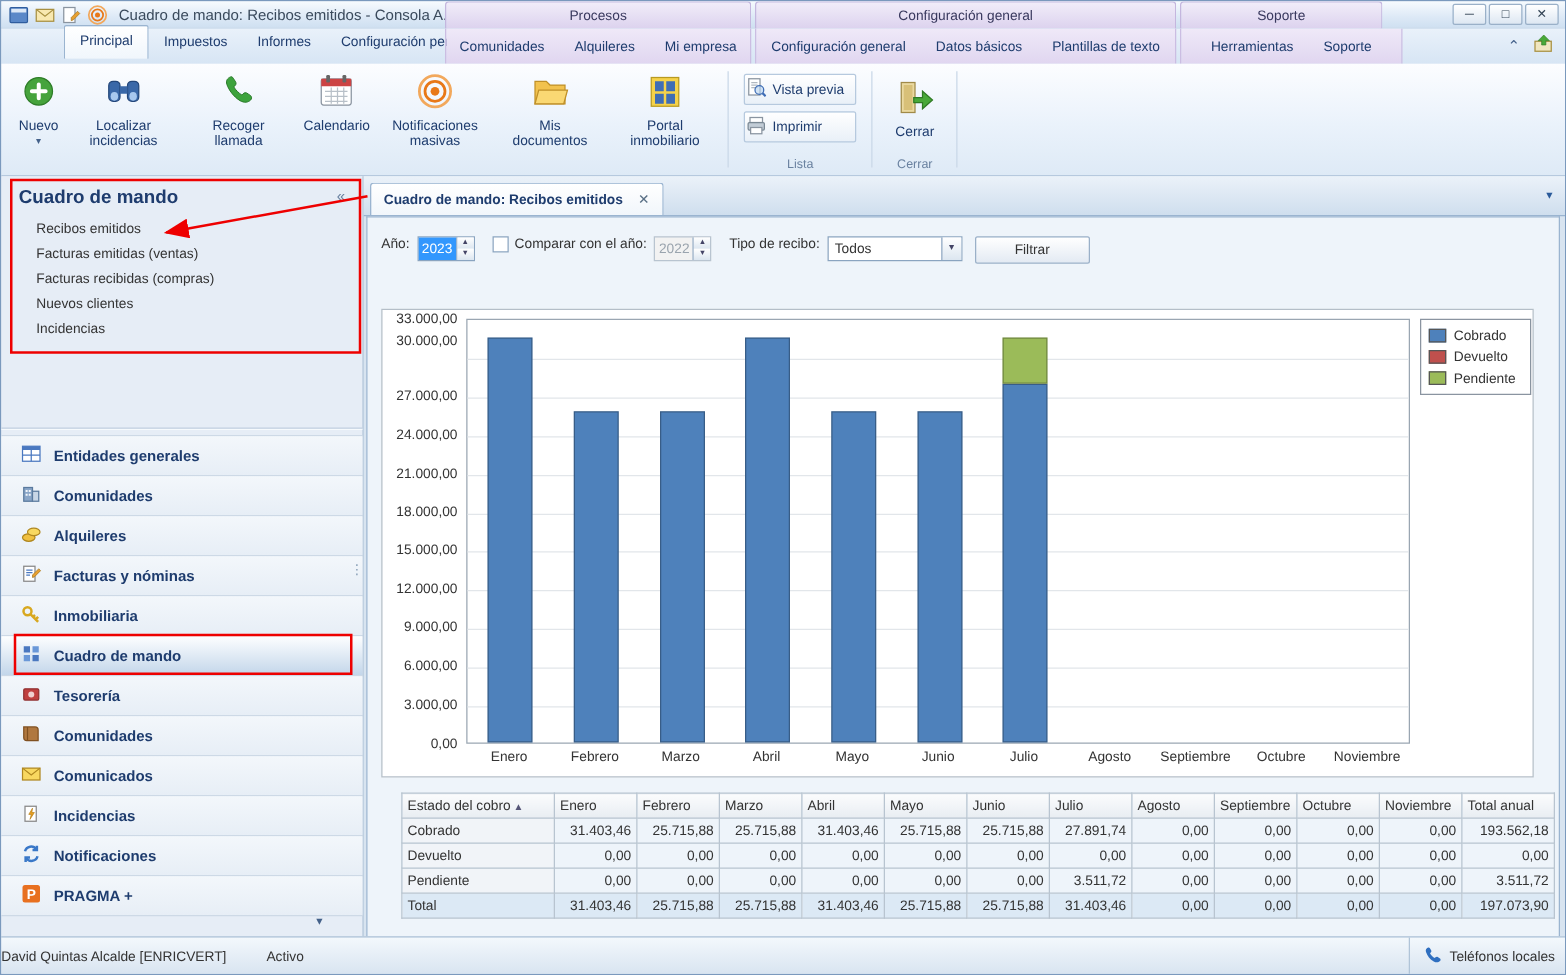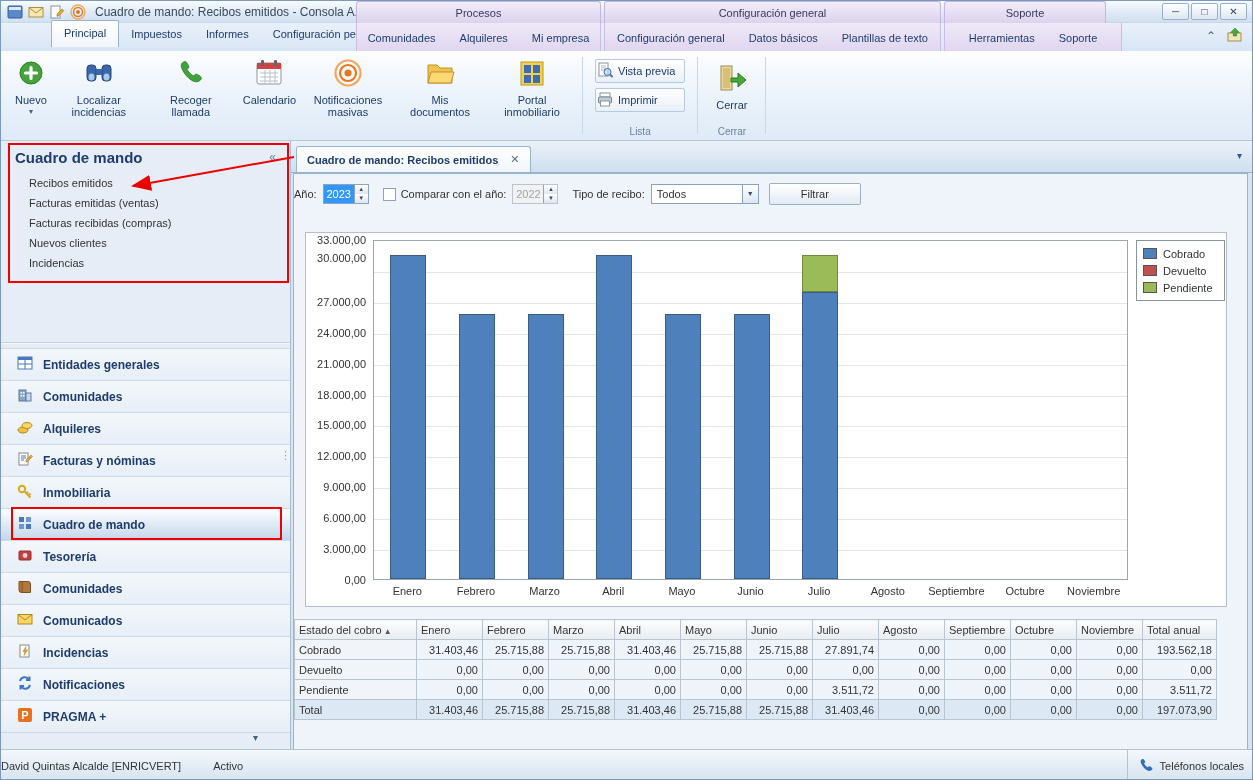--- a/index.html
+++ b/index.html
@@ -69,21 +69,21 @@
     border-bottom:1px solid #9ab4d0;display:flex;align-items:flex-end;padding-left:5px;}
   .doc-tab{height:26px;background:linear-gradient(#ffffff,#f1f6fb);border:1px solid #9ab4d0;border-bottom:none;
     border-radius:3px 3px 0 0;display:flex;align-items:center;gap:12px;padding:0 10px;
     font-weight:bold;color:#1e3c6e;}
   .doc-tab .close{font-weight:normal;color:#5a7086;font-size:11px;}
   .strip-arrow{position:absolute;right:12px;top:9px;color:#2a5a9a;font-size:10px;}
   .doc-panel{position:absolute;left:2px;top:32px;right:6px;bottom:0;
     background:#eef4fa;border:1px solid #9ab4d0;border-bottom:none;}
 
   
-  .filterbar{height:40px;display:flex;align-items:center;}
+  .filterbar{height:40px;display:flex;padding-left:11px;margin-top:15px;}
   .flabel{color:#333;margin-right:6px;white-space:nowrap;}
   .spinner{display:flex;height:20px;border:1px solid #8aa4c0;background:#fff;}
   .spin-val{width:30px;text-align:center;line-height:18px;}
   .spin-val.selected{background:#3297fd;color:#fff;}
   .spin-btns{display:flex;flex-direction:column;width:14px;border-left:1px solid #8aa4c0;}
   .spin-btns span{flex:1;font-size:6px;line-height:9px;text-align:center;
     background:linear-gradient(#ffffff,#dce6f0);color:#446;}
   .spinner.disabled{background:#f2f2f2;border-color:#b8c4d0;}
   .spinner.disabled .spin-val{color:#9aa4ae;}
   .checkbox{width:13px;height:13px;border:1px solid #8aa4c0;background:#fff;margin:0 5px 0 14px;}
@@ -100,21 +100,21 @@
   .plot{position:absolute;left:67px;top:7px;width:755px;height:340px;border:1px solid #9aa6b2;background:#fff;}
   .gridline{position:absolute;left:0;width:100%;height:1px;background:#e2e6ea;}
   .bar{position:absolute;border:1px solid rgba(0,0,0,0.28);}
   .ylab{position:absolute;left:0;width:60px;text-align:right;font-size:11px;color:#333;}
   .xlab{position:absolute;top:352px;width:68px;text-align:center;font-size:11px;color:#333;white-space:nowrap;}
   .legend{position:absolute;left:830px;top:7px;width:89px;background:#fff;border:1px solid #8a94a0;padding:4px 6px;}
   .leg-item{display:flex;align-items:center;gap:6px;height:17px;}
   .leg-swatch{width:14px;height:11px;border:1px solid #555;}
 
   
-  .grid-table{margin:12px 0 0 0;width:922px;}
+  .grid-table{margin:12px 0 0 27px;width:922px;}
   .grid-table table{width:100%;border-collapse:collapse;font-size:11px;table-layout:fixed;}
   .grid-table th,.grid-table td{border:1px solid #b8c4d0;height:20px;padding:0 4px;overflow:hidden;white-space:nowrap;}
   .grid-table th{background:linear-gradient(#fbfcfd,#e8edf2);font-weight:normal;text-align:left;color:#333;}
   .grid-table td.num{text-align:right;}
   .grid-table td.rowhead{background:#f1f4f8;text-align:left;}
   .grid-table tr.total td{background:#dce9f5;}
   .sort{font-size:8px;color:#557;}
 
   
   .statusbar{position:absolute;left:0;top:748px;width:100%;height:32px;

